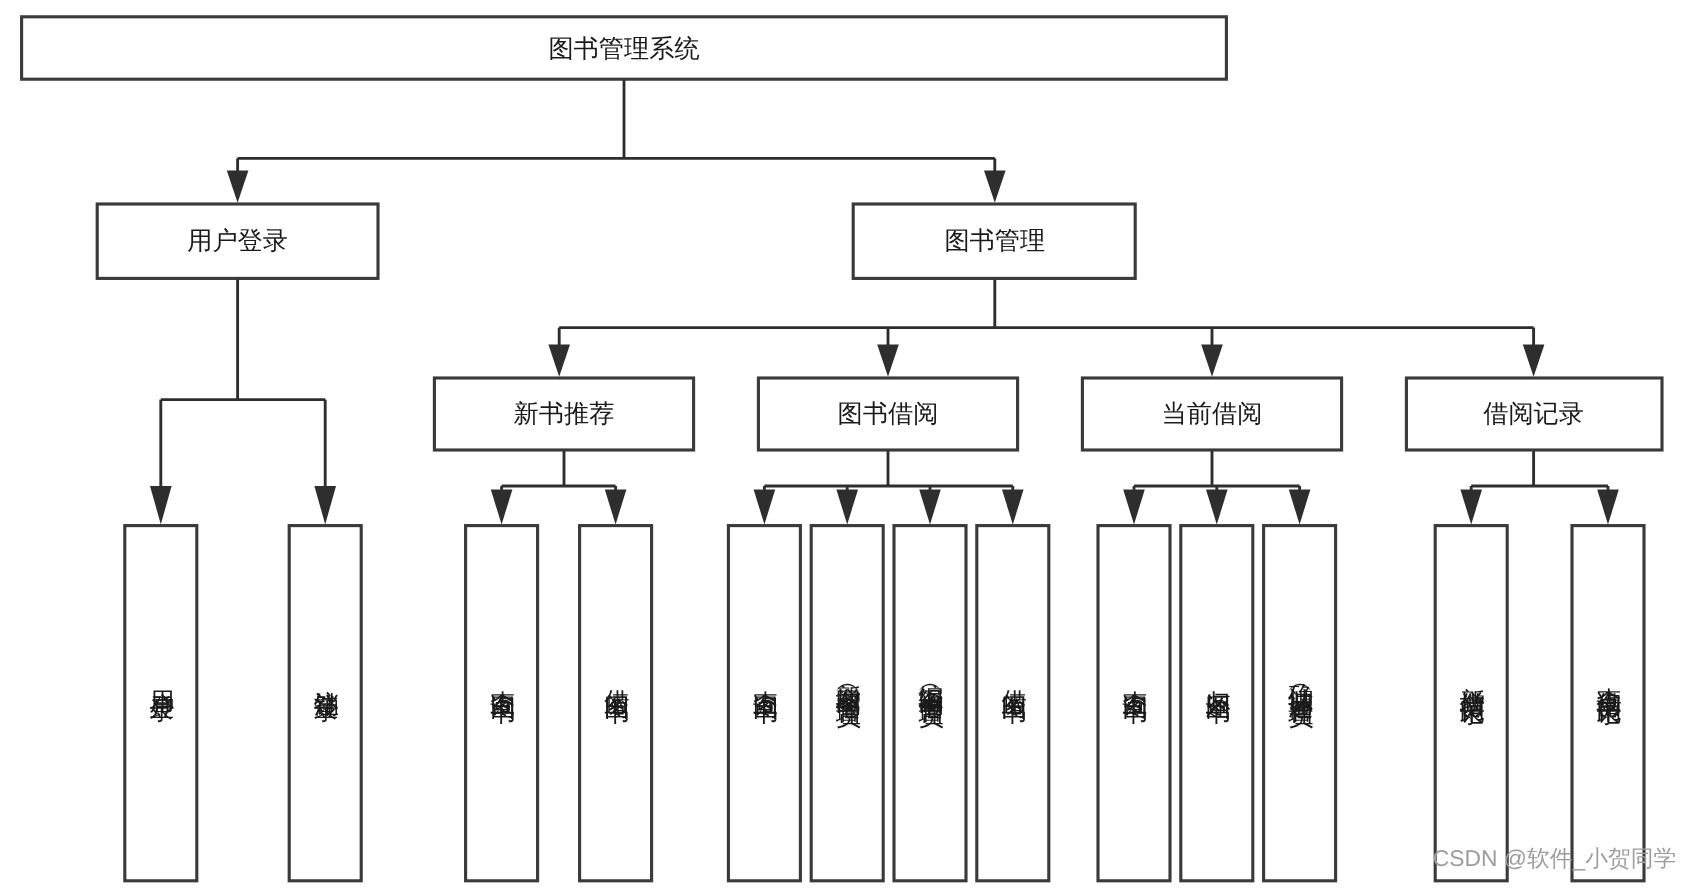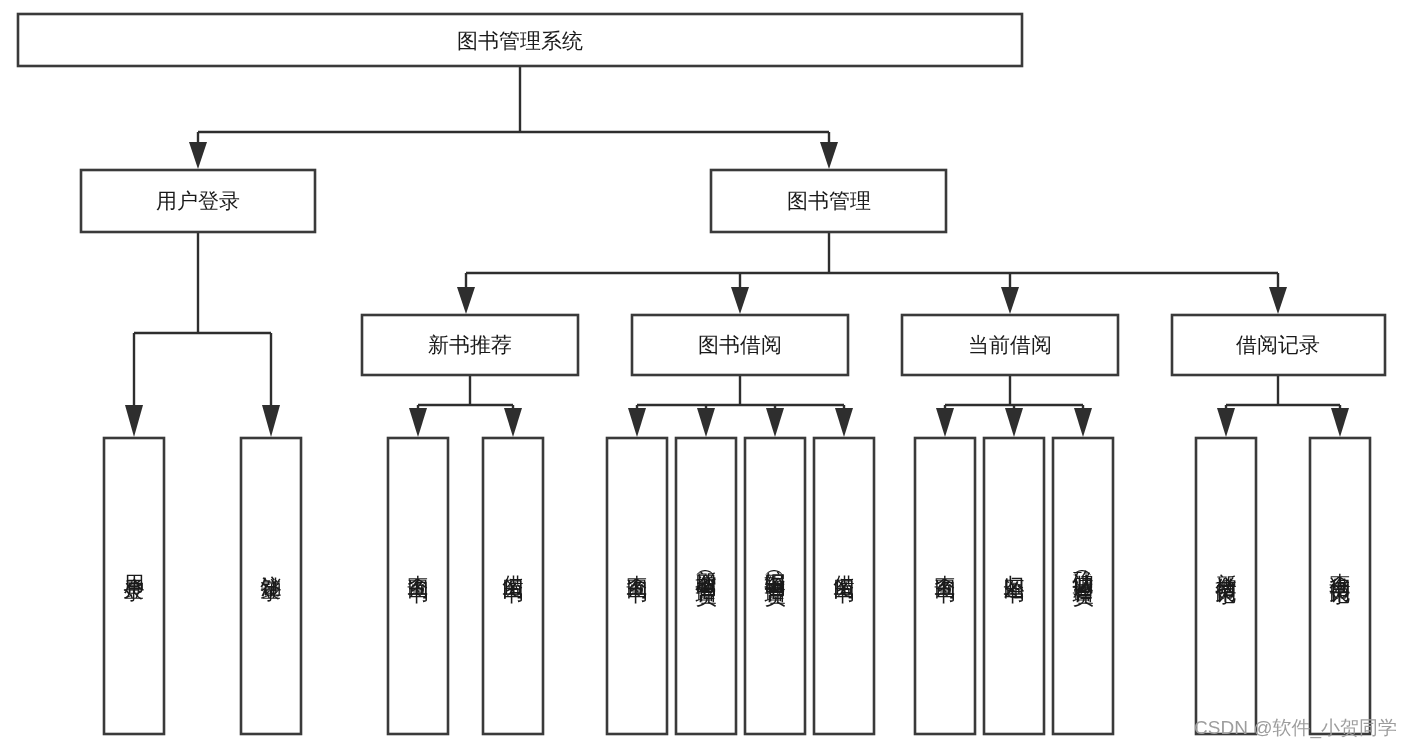--- a/index.html
+++ b/index.html
@@ -64,21 +64,21 @@
     font-family: "Liberation Sans", "DejaVu Sans", sans-serif;
     font-size: 21px;
     line-height: 1.05;
     color: #1a1a1a;
     letter-spacing: 2.5px;
     white-space: nowrap;
   }
   .watermark {
     position: absolute;
     right: 8px;
-    bottom: 6px;
+    bottom: 18px;
     font-family: "Liberation Sans", "DejaVu Sans", sans-serif;
     font-size: 19px;
     color: #9d9d9d;
     white-space: nowrap;
     user-select: none;
     margin-left: 10px;
   }
 </style>
 </head>
 <body>

